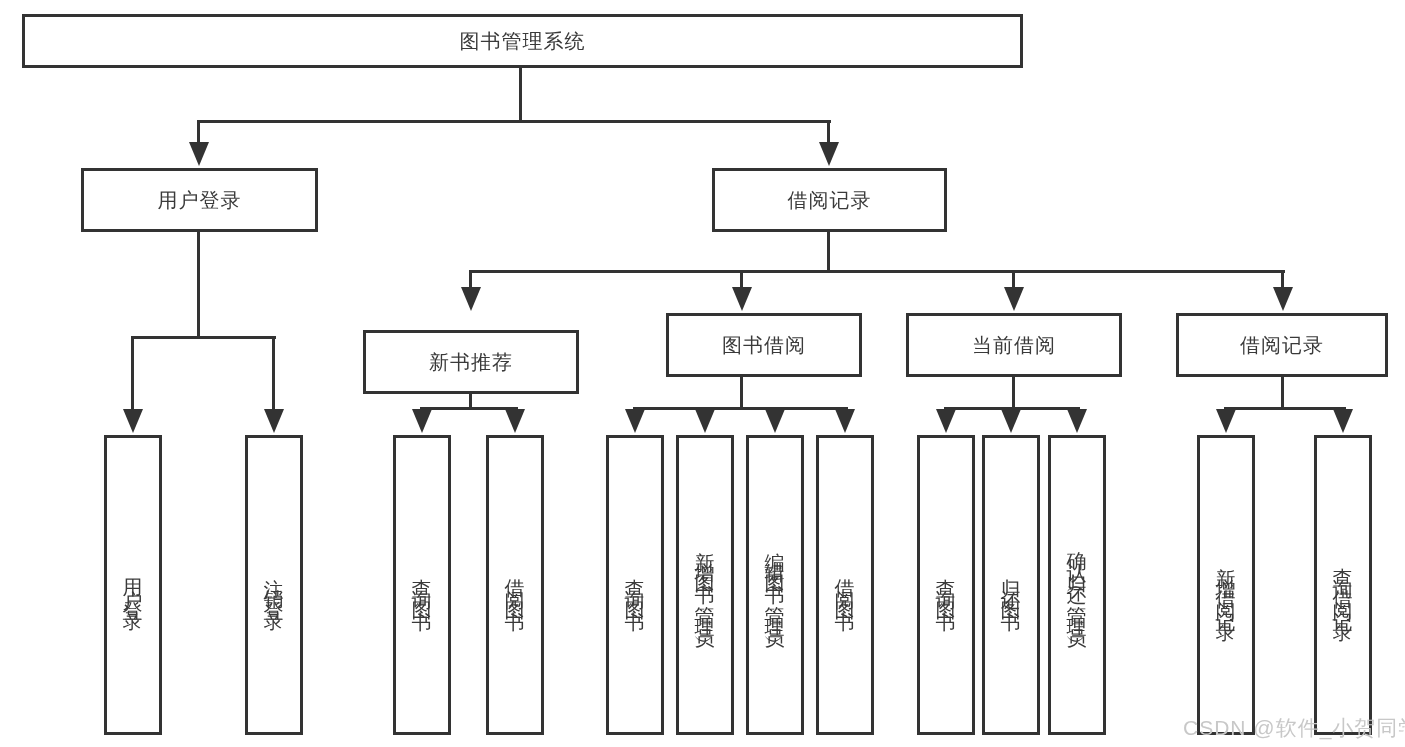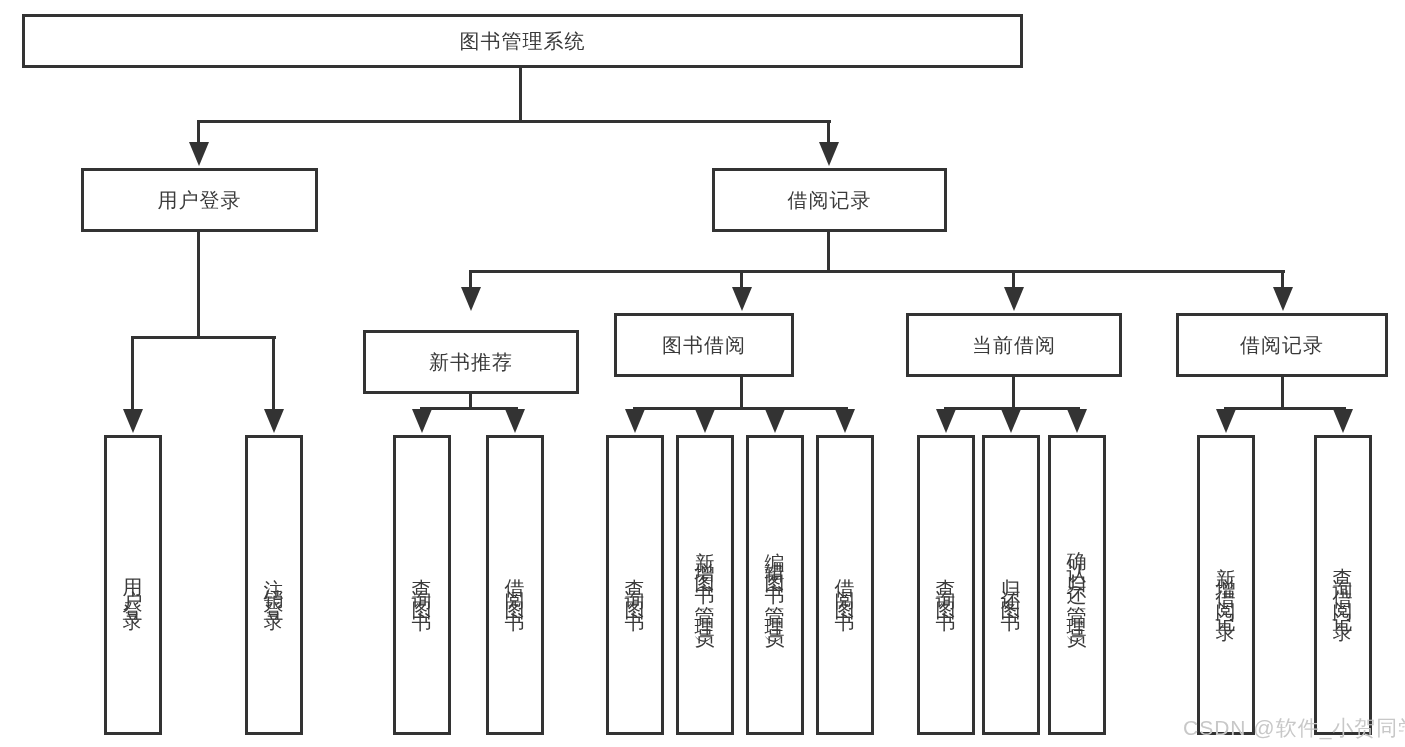--- a/index.html
+++ b/index.html
@@ -102,21 +102,21 @@
   <div class="lv" style="left:1012px;top:270px;height:18px;"></div>
   <div class="lv" style="left:1281px;top:270px;height:18px;"></div>
   <div class="arr" style="left:461px;top:287px;"></div>
   <div class="arr" style="left:732px;top:287px;"></div>
   <div class="arr" style="left:1004px;top:287px;"></div>
   <div class="arr" style="left:1273px;top:287px;"></div>
 
   <div class="hbox" style="left:363px;top:330px;width:216px;height:64px;">
     <span>新书推荐</span>
   </div>
-  <div class="hbox" style="left:614px;top:313px;width:180px;height:64px;">
+  <div class="hbox" style="left:666px;top:313px;width:196px;height:64px;">
     <span>图书借阅</span>
   </div>
   <div class="hbox" style="left:906px;top:313px;width:216px;height:64px;">
     <span>当前借阅</span>
   </div>
   <div class="hbox" style="left:1176px;top:313px;width:212px;height:64px;">
     <span>借阅记录</span>
   </div>
 
   <div class="lv" style="left:469px;top:375px;height:35px;"></div>

